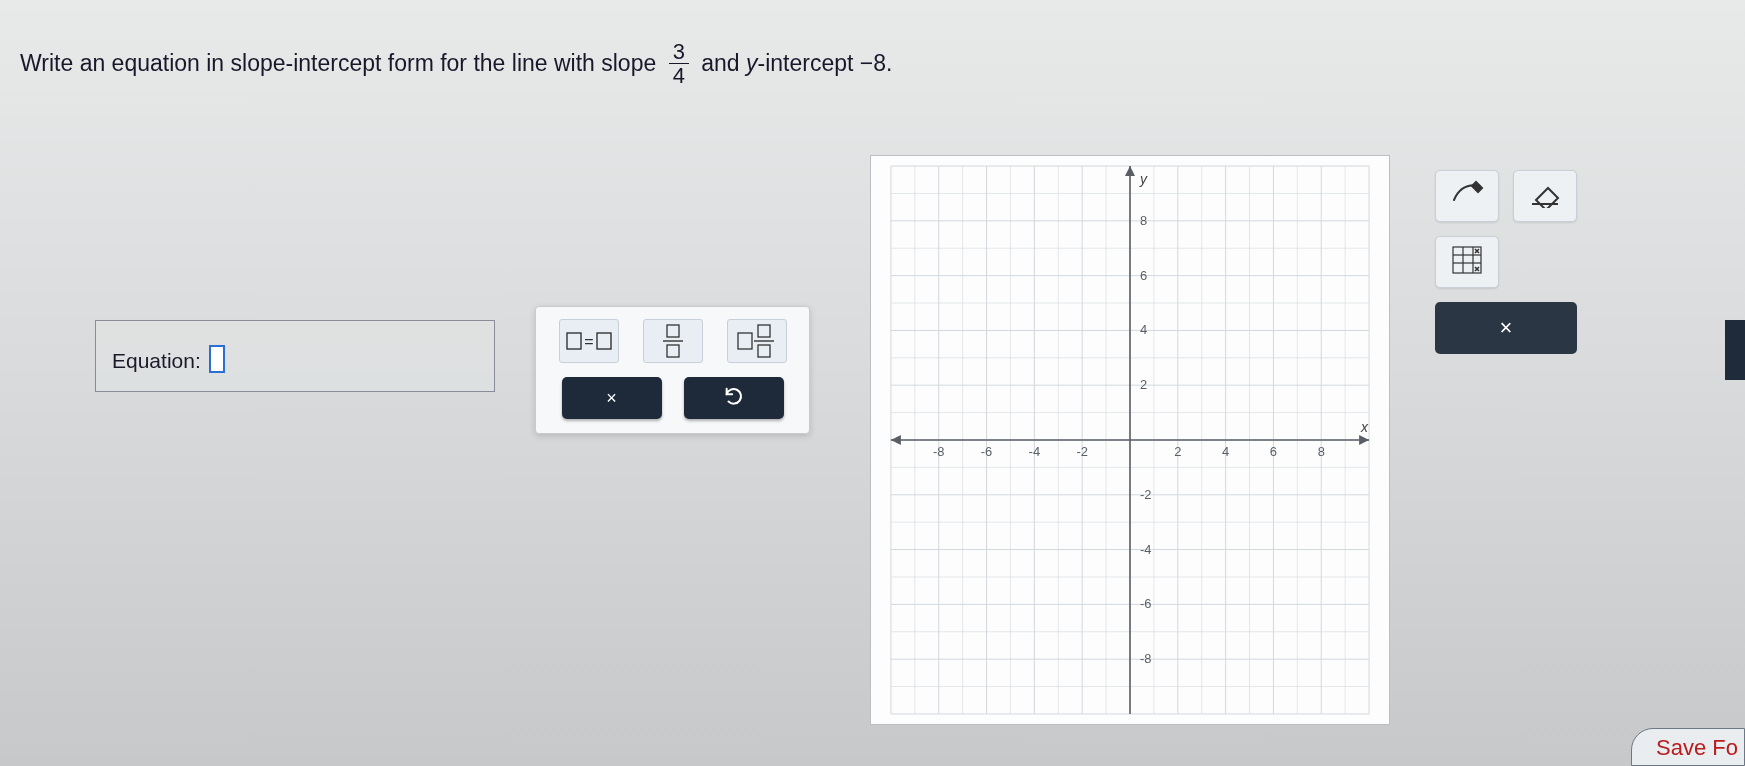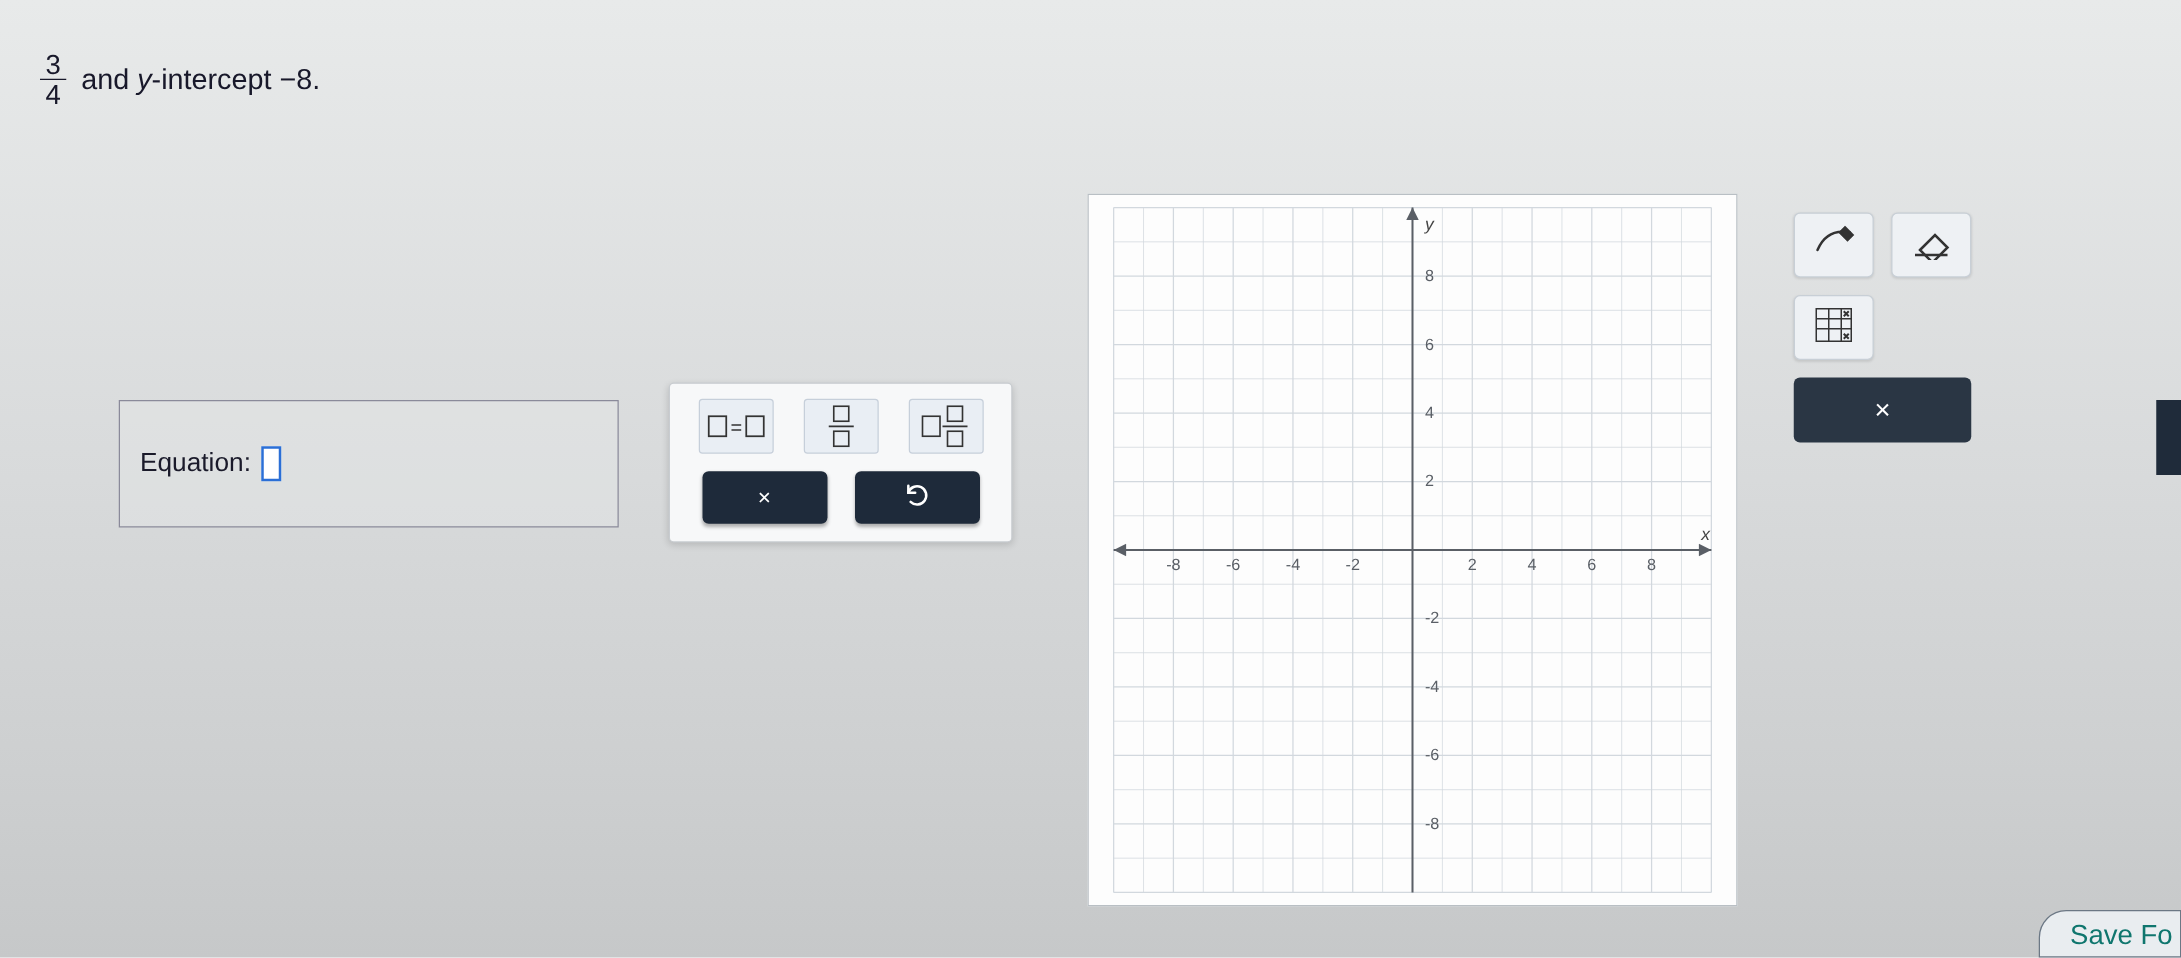--- a/index.html
+++ b/index.html
@@ -33,25 +33,25 @@
   }
   .fraction .num { border-bottom: 1.5px solid #18182a; padding: 0 4px; }
   .fraction .den { padding: 0 4px; }
   .yvar { font-style: italic; }
 
   .equation-box {
     position: absolute;
     left: 95px;
     top: 320px;
     width: 400px;
-    height: 102px;
+    height: 72px;
     border: 1px solid #8a8a9a;
     background: rgba(230,232,233,0.4);
     display: flex;
-    align-items: center;
+    align-items: flex-end;
     padding: 18px 16px;
     font-size: 21px;
   }
   .equation-answer {
     display: inline-block;
     width: 16px;
     height: 28px;
     border: 2px solid #2b6fd6;
     margin-left: 8px;
     background: #fff;
@@ -142,27 +142,28 @@
   
   .save-btn {
     position: absolute;
     right: 0px;
     bottom: 0px;
     border: 1.5px solid #6c7885;
     border-radius: 22px 0 0 0;
     padding: 6px 6px 4px 24px;
     background: #e9edf0;
     font-size: 22px;
-    color: #0f766e;
+    color: #b91c1c;
   }
 </style>
 </head>
 <body>
 
 <div class="prompt">
+  <span>Write an equation in slope-intercept form for the line with slope</span>
   &nbsp;
   <span class="fraction">
     <span class="num">3</span>
     <span class="den">4</span>
   </span>
   &nbsp;
   <span>and</span>
   &nbsp;
   <span class="yvar">y</span><span>-intercept</span>
   &nbsp;

